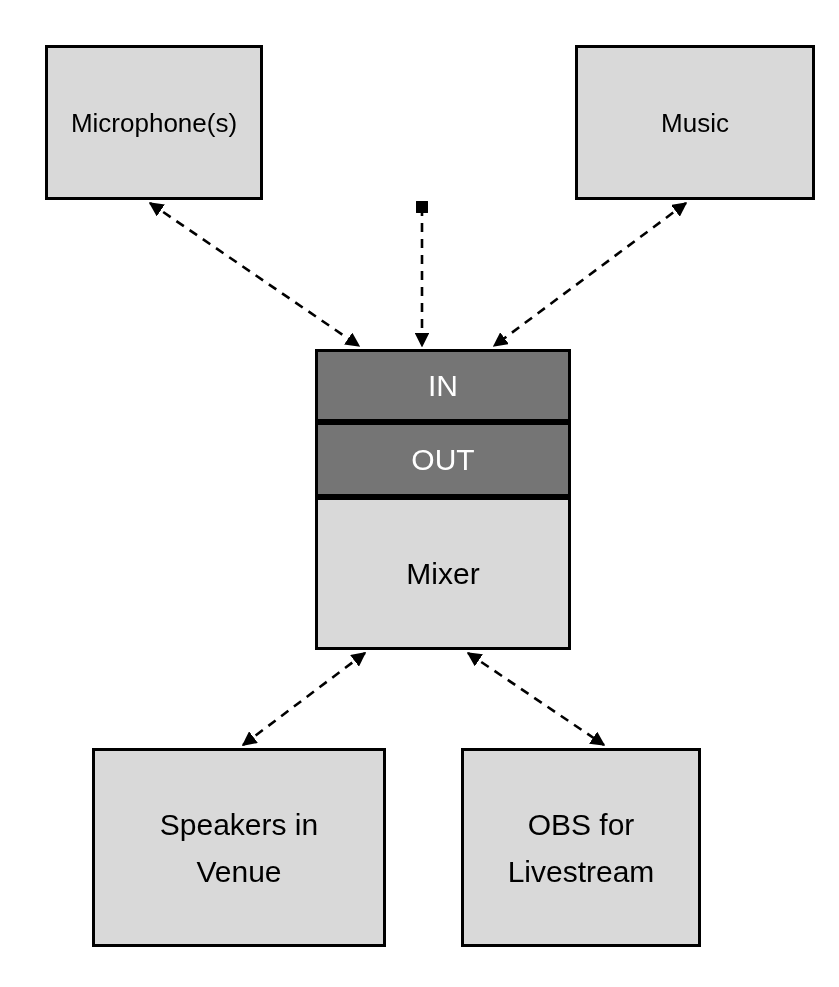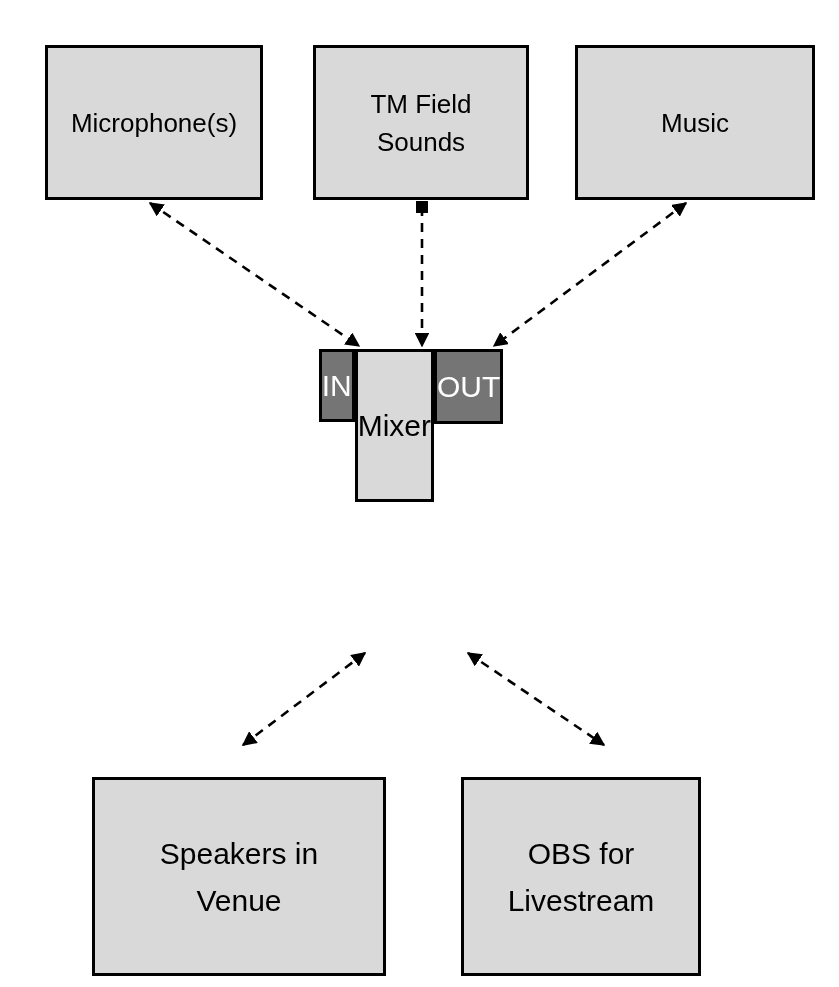--- a/index.html
+++ b/index.html
@@ -35,27 +35,27 @@
     border:3px solid var(--border);
     display:flex;align-items:center;justify-content:center;
     text-align:center;
     color:var(--text);
   }
   .node .lbl{display:block;}
   .top-node{width:218px;height:155px;top:45px;font-size:26px;line-height:38px;padding:0 14px;}
   #n-mic{left:45px;padding:0 8px;}
   #n-tm{left:313px;width:216px;}
   #n-music{left:575px;width:240px;}
-  .bottom-node{width:294px;height:199px;top:748px;font-size:30px;line-height:47px;padding:0 25px;margin-top:29px;}
+  .bottom-node{width:294px;height:199px;top:748px;font-size:30px;line-height:47px;padding:0 25px;}
   #n-speakers{left:92px;}
   #n-obs{left:461px;width:240px;}
   #mixer{
-    position:absolute;left:315px;top:349px;width:192px;height:301px;
+    position:absolute;left:315px;top:349px;width:256px;height:301px;
     box-sizing:border-box;
-    display:flex;flex-direction:row;justify-content:center;
+    display:flex;flex-direction:column;justify-content:center;
   }
   #mixer .sect{
     box-sizing:border-box;
     border:3px solid var(--border);
     display:flex;align-items:center;justify-content:center;
     text-align:center;
   }
   #mixer .port{
     background:var(--port-fill);
     color:var(--port-text);
@@ -90,37 +90,34 @@
     <line class="edge" x1="422" y1="207" x2="422" y2="346" marker-start="url(#sq)" marker-end="url(#arr)"></line>
     <line class="edge" x1="686" y1="203" x2="494" y2="346" marker-start="url(#arr)" marker-end="url(#arr)"></line>
     <line class="edge" x1="365" y1="653" x2="243" y2="745" marker-start="url(#arr)" marker-end="url(#arr)"></line>
     <line class="edge" x1="468" y1="653" x2="604" y2="745" marker-start="url(#arr)" marker-end="url(#arr)"></line>
   </svg>
 
   <div class="node top-node" id="n-mic">
     <span class="lbl">Microphone(s)</span>
   </div>
 
-  <div class="node top-node" id="n-tm">
-    <span class="lbl">TM Field Sounds</span>
-  </div>
 
   <div class="node top-node" id="n-music">
     <span class="lbl">Music</span>
   </div>
 
   <div id="mixer">
     <div class="sect port" id="mixer-in">
       <span class="lbl">IN</span>
     </div>
+    <div class="sect port" id="mixer-out">
+      <span class="lbl">OUT</span>
+    </div>
     <div class="sect" id="mixer-body">
       <span class="lbl">Mixer</span>
-    </div>
-    <div class="sect port" id="mixer-out">
-      <span class="lbl">OUT</span>
     </div>
   </div>
 
   <div class="node bottom-node" id="n-speakers">
     <span class="lbl">Speakers in Venue</span>
   </div>
 
   <div class="node bottom-node" id="n-obs">
     <span class="lbl">OBS for Livestream</span>
   </div>

